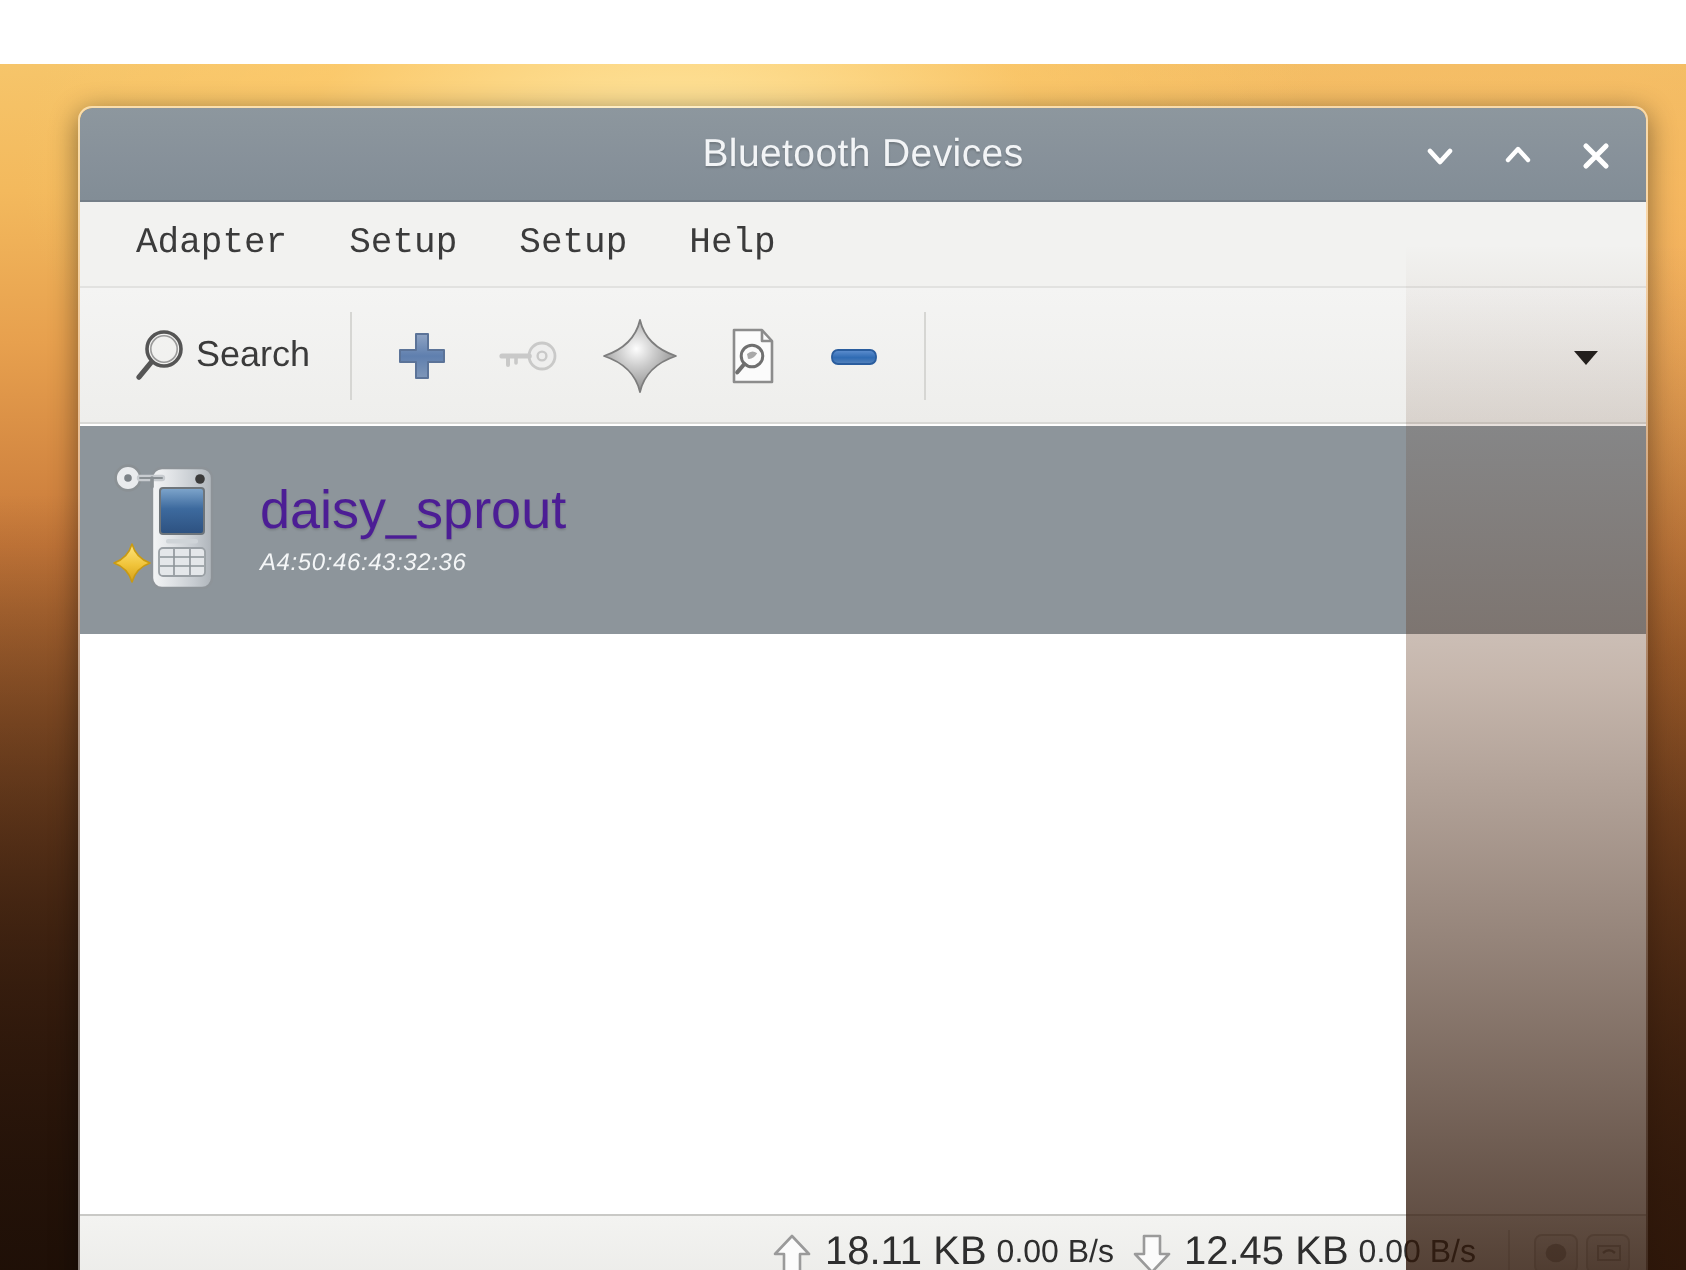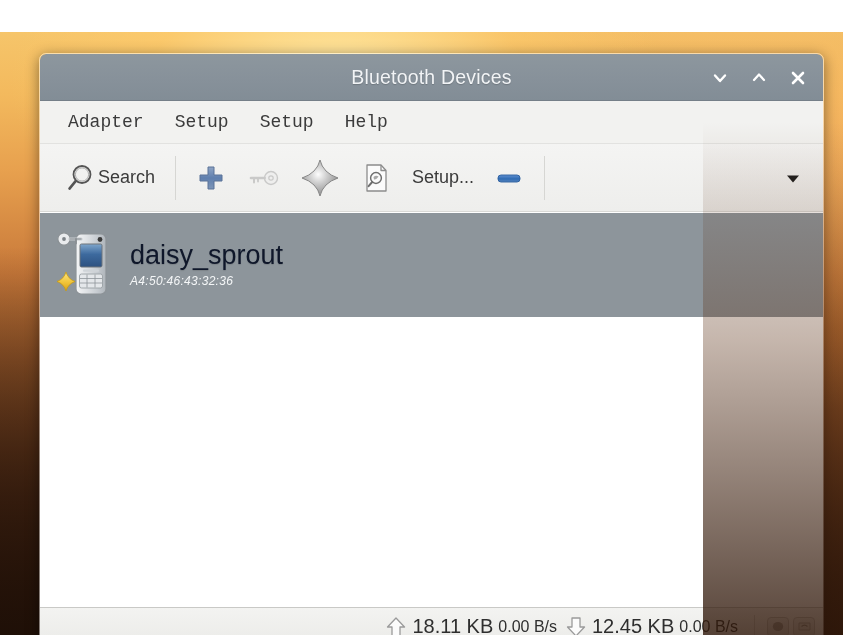--- a/index.html
+++ b/index.html
@@ -186,21 +186,21 @@
   }
   .device-text {
     display: flex;
     flex-direction: column;
     justify-content: center;
     gap: 1px;
     padding-top: 2px;
   }
   .device-name {
     font-size: 27px;
-    color: #0f172a;
+    color: #4c1d95;
     line-height: 1.16;
     text-shadow: 0 1px 1px rgba(0,0,0,0.12);
   }
   .device-type {
     font-size: 15px;
     color: #f0f2f3;
     line-height: 1.5;
   }
   .device-addr {
     font-size: 12px;
@@ -345,23 +345,20 @@
       <div class="tb-btn">
         <svg class="tb-icon" width="32" height="34" viewBox="0 0 32 34">
           <path d="M7 4 H21 L26 9.5 V30 H7 Z" fill="#fbfbfb" stroke="#8c8c8c" stroke-width="1.3" stroke-linejoin="round"></path>
           <path d="M21 4 V9.5 H26" fill="none" stroke="#8c8c8c" stroke-width="1.3" stroke-linejoin="round"></path>
           <circle cx="16" cy="17" r="5.4" fill="none" stroke="#6f6f6f" stroke-width="1.5"></circle>
           <path d="M12.2 21 L8.6 25.2" stroke="#6f6f6f" stroke-width="2" stroke-linecap="round"></path>
           <path d="M13.5 16 Q16 13.6 18.6 15.6 Q16.5 18.8 14 18.4 Z" fill="#a8a8a8"></path>
         </svg>
       </div>
 
-      <div class="tb-btn">
-        <span class="tb-label">Setup...</span>
-      </div>
 
       <div class="tb-btn">
         <svg class="tb-icon" width="30" height="30" viewBox="0 0 30 30">
           <defs>
             <linearGradient id="minusGrad" x1="0" y1="0" x2="0" y2="1">
               <stop offset="0%" stop-color="#5f8fd0"></stop>
               <stop offset="55%" stop-color="#2f6bb3"></stop>
               <stop offset="100%" stop-color="#5784bd"></stop>
             </linearGradient>
           </defs>

